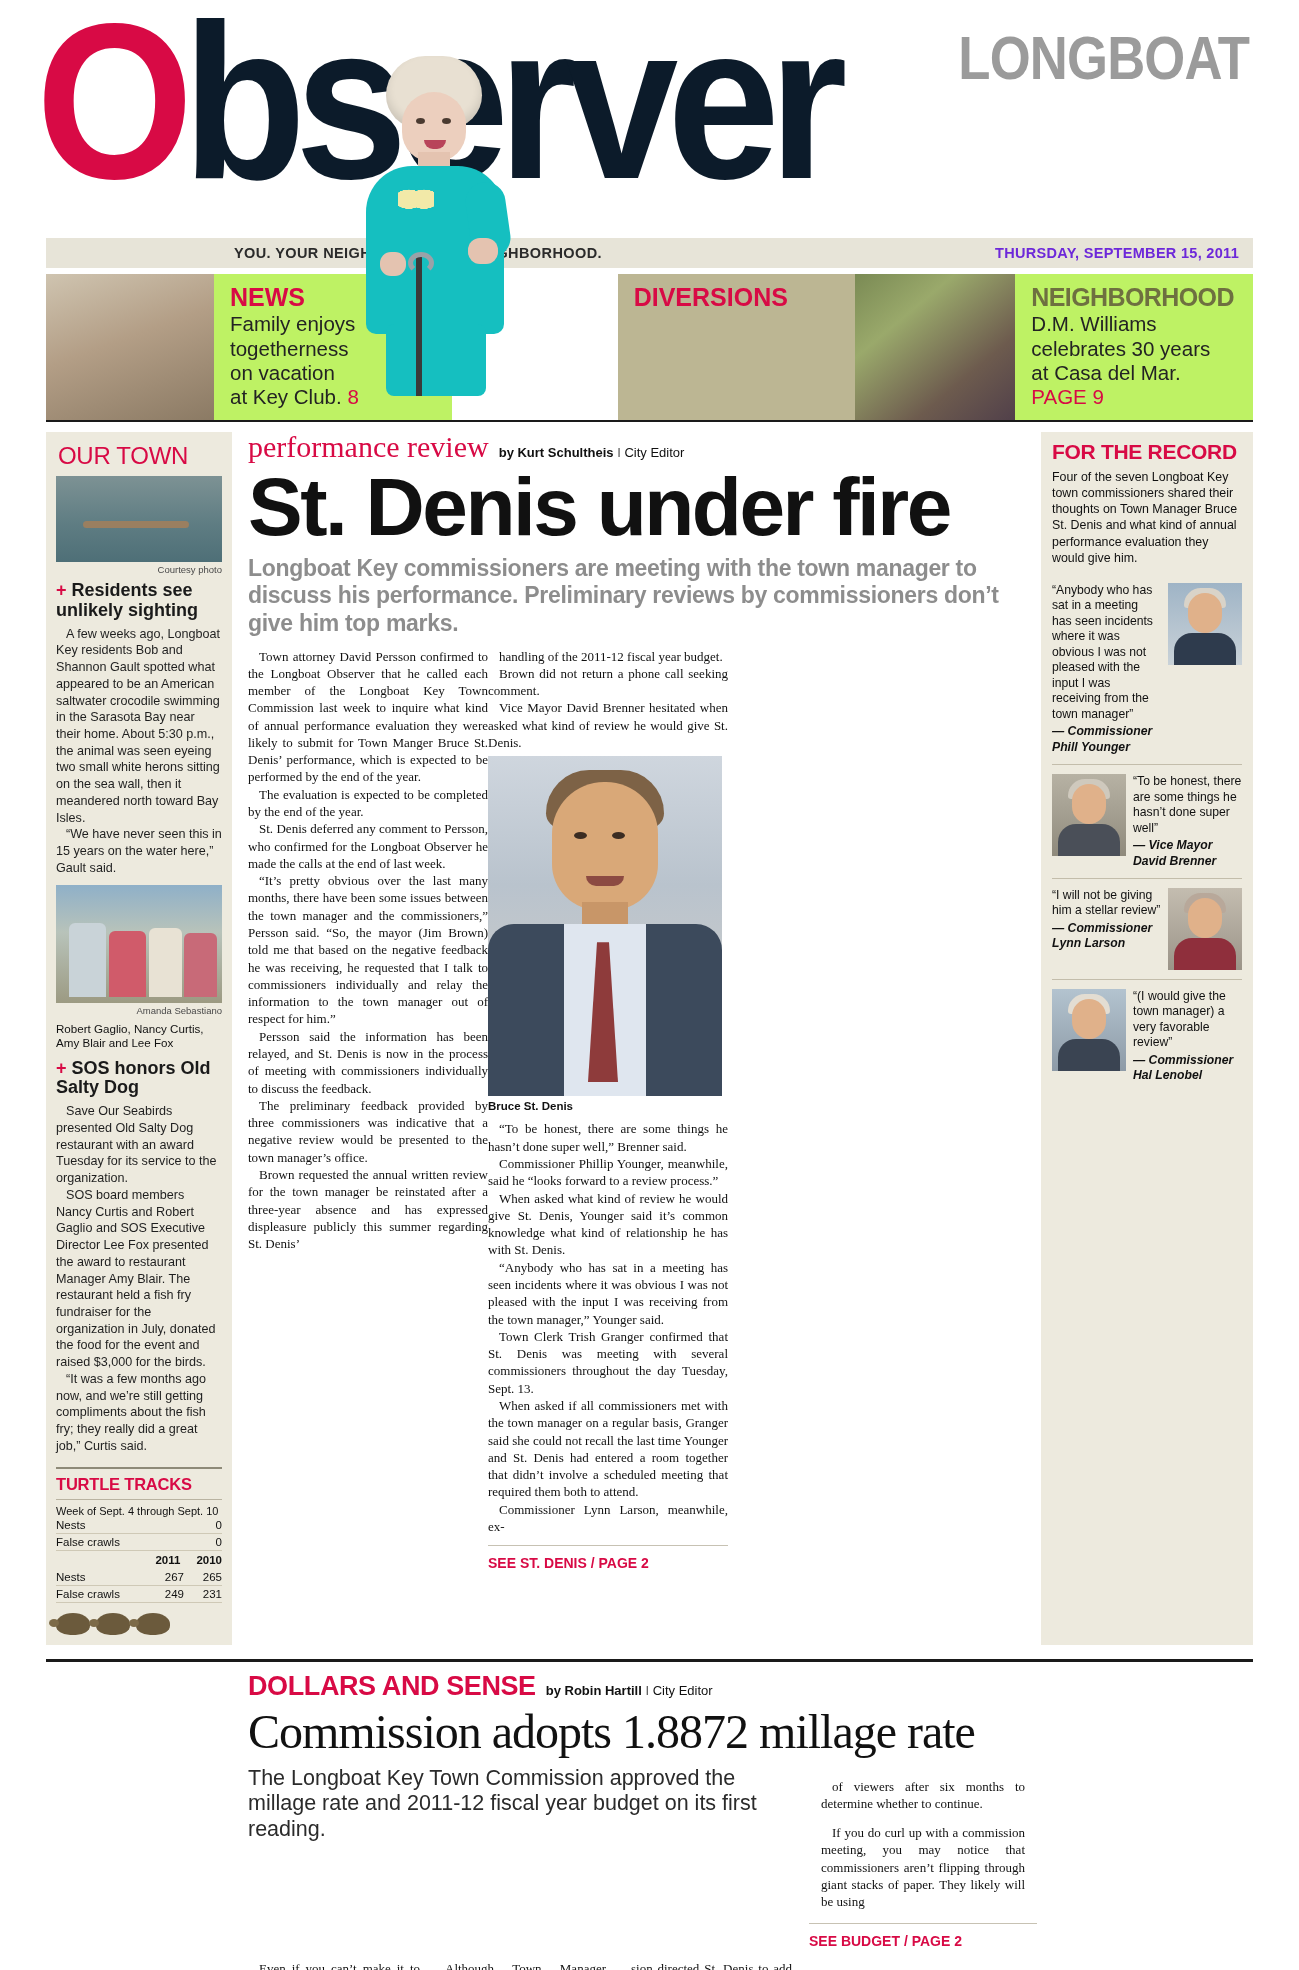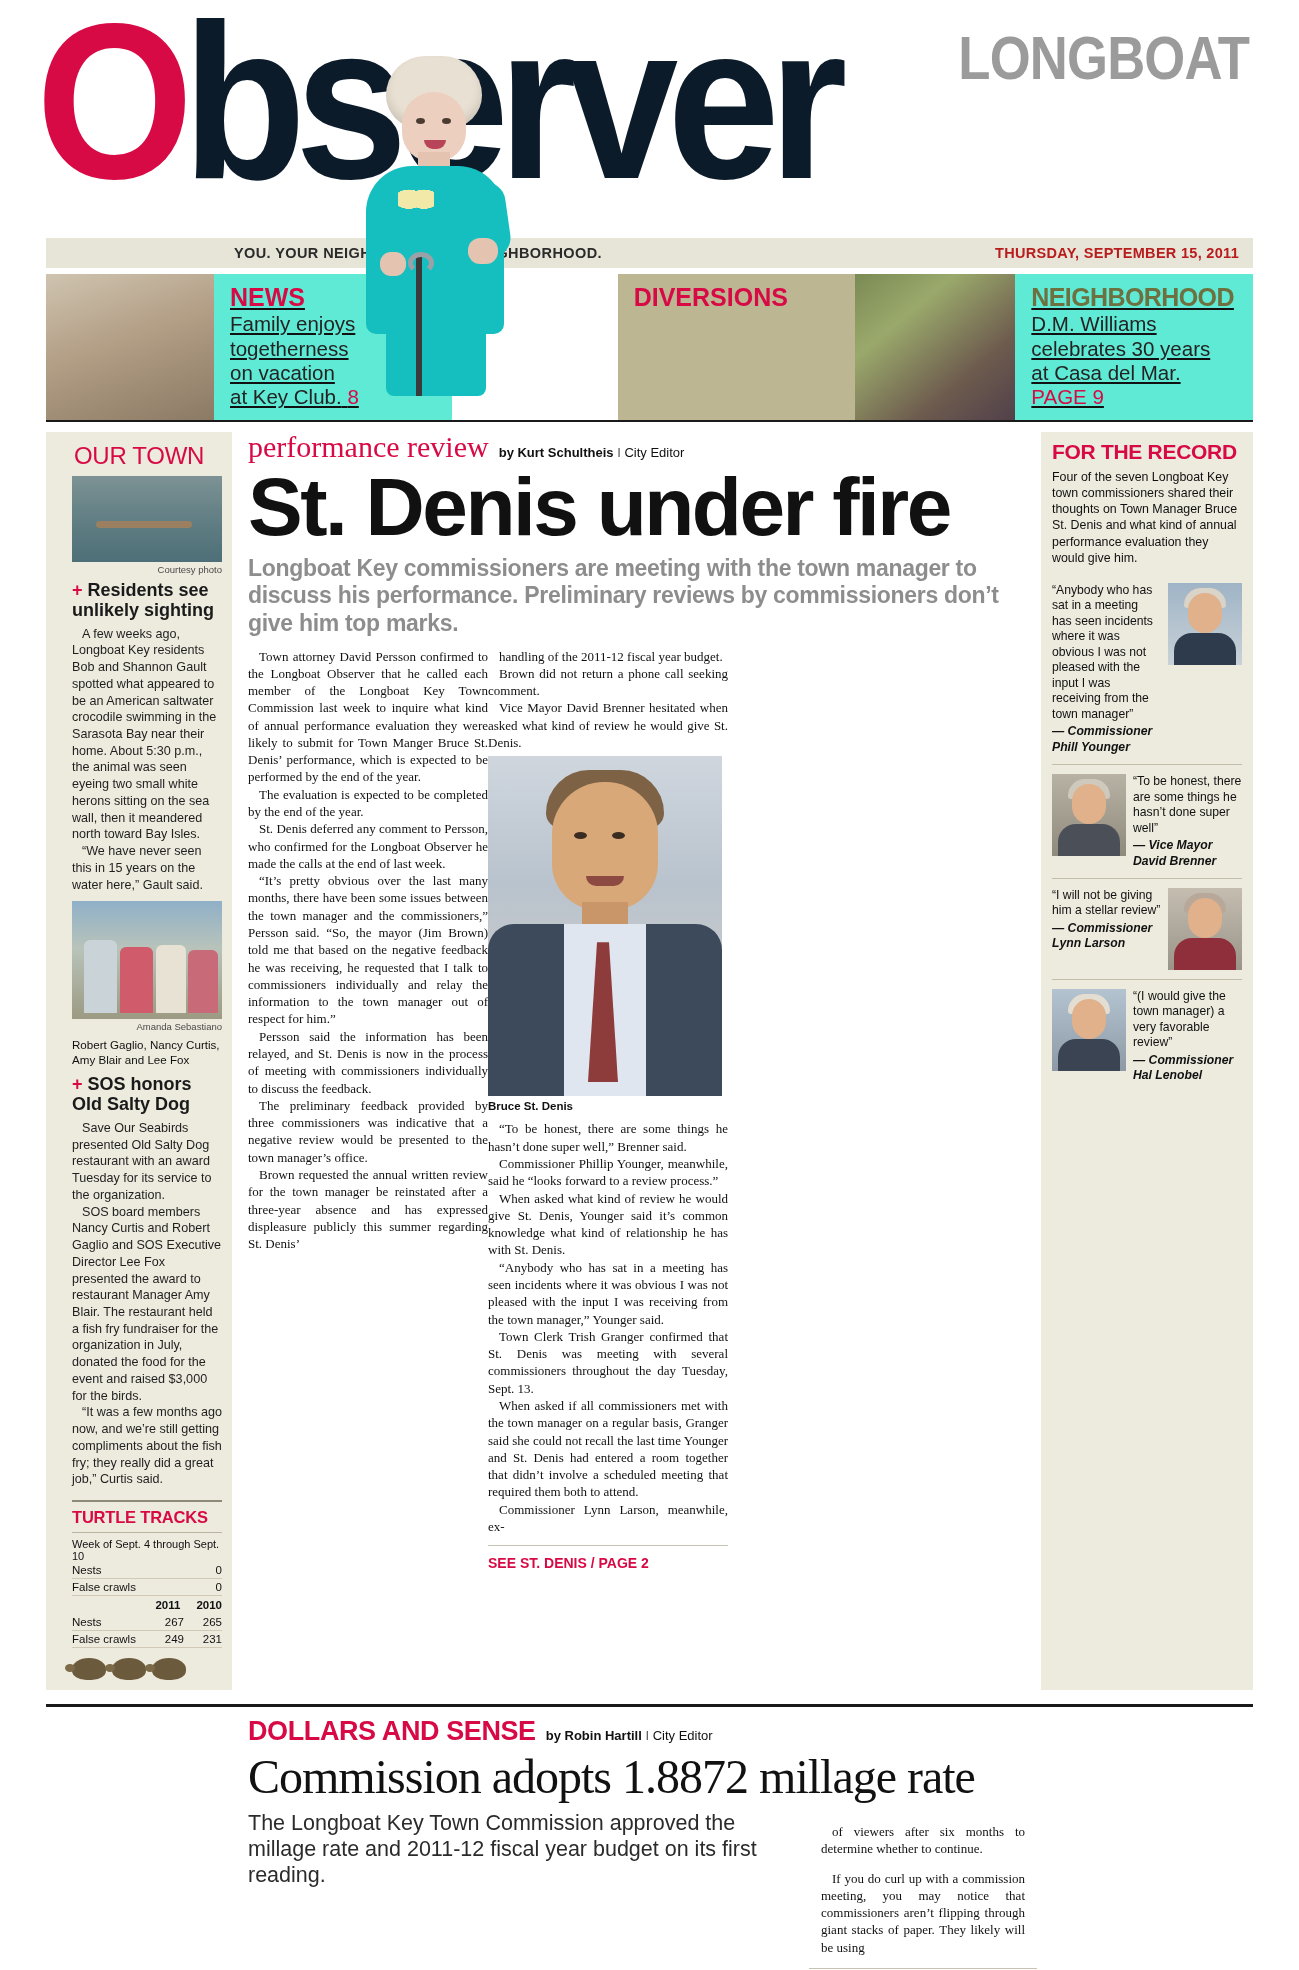--- a/index.html
+++ b/index.html
@@ -94,44 +94,44 @@
 
   .tagbar {
     position:relative; height:30px; background:#e7e4d8;
     display:flex; align-items:center; padding:0 14px; margin-top:-2px;
   }
   .tagline {
     font-size:14.5px; font-weight:bold; letter-spacing:.4px; color:#2b2b2b;
     margin-left:174px;
   }
   .datetxt {
-    margin-left:auto; font-size:14.5px; font-weight:bold; letter-spacing:.3px; color:#b91c1c;
+    margin-left:auto; font-size:14.5px; font-weight:bold; letter-spacing:.3px; color:#6d28d9;
   }
 
   
   .teasers { display:flex; height:148px; margin-top:6px; border-bottom:2.5px solid #1a1a1a; }
   .t-photo { width:168px; background:#b6ac9a; position:relative; overflow:hidden; }
   .t-photo.fam { background:linear-gradient(160deg,#cfc4b0 0%,#b39e86 45%,#8b7a64 100%); }
   .t-photo.men { width:160px; background:linear-gradient(140deg,#7a8a54 0%,#9aa96b 30%,#6d5b4e 70%,#51404a 100%); }
   .t-box { padding:10px 14px 6px 16px; flex:1; }
-  .t-box.beige { background:#5eead4;text-decoration:underline; }
+  .t-box.beige { background:#bef264; }
   .t-box.olive { background:#bcb693; }
   .t-kicker { font-size:25px; font-weight:bold; line-height:1.05; }
   .t-kicker.news { color:#d80a45; }
   .t-kicker.div { color:#d80a45; }
   .t-kicker.nbhd { color:#6e7040; letter-spacing:-.6px; }
   .t-text { font-size:20.5px; line-height:1.19; color:#232323; margin-top:2px; }
   .t-text .pg { color:#d80a45; }
   .t-spacer { width:166px; background:#ffffff; }
 
   
   .main { display:flex; margin-top:10px; }
 
   
-  .rail { width:186px; flex:0 0 186px; background:#edeade; padding:8px 10px 10px 26px; }
+  .rail { width:186px; flex:0 0 186px; background:#edeade; padding:8px 10px 10px 10px; }
   .rail-head { color:#d80a45; font-size:24px; letter-spacing:-.3px; margin:2px 0 6px 2px; }
   .rail-photo { width:100%; height:86px; background:linear-gradient(180deg,#7d9294 0%,#5f7d83 55%,#4e6f77 100%); position:relative; }
   .rail-photo .croc { position:absolute; left:16%; top:52%; width:64%; height:7px; background:#9a7f60; border-radius:4px; }
   .credit { font-size:9.5px; color:#4a4a4a; text-align:right; margin:2px 0 6px 0; font-family:"Liberation Sans",sans-serif; }
   .rail-title { font-size:18px; font-weight:bold; line-height:1.1; color:#1a1a1a; margin:4px 0 5px 0; }
   .rail-title .plus { color:#d80a45; font-weight:bold; }
   .rail-body { font-size:12.6px; line-height:1.33; color:#1f1f1f; text-align:left; }
   .rail-body p { margin:0 0 0 0; text-indent:10px; }
   .rail-photo2 { width:100%; height:118px; background:linear-gradient(180deg,#8fb0c8 0%,#b8c3ba 40%,#9c9a82 100%); position:relative; margin-top:8px; }
   .rail-photo2 .p{position:absolute;bottom:6px;border-radius:6px 6px 0 0;}

